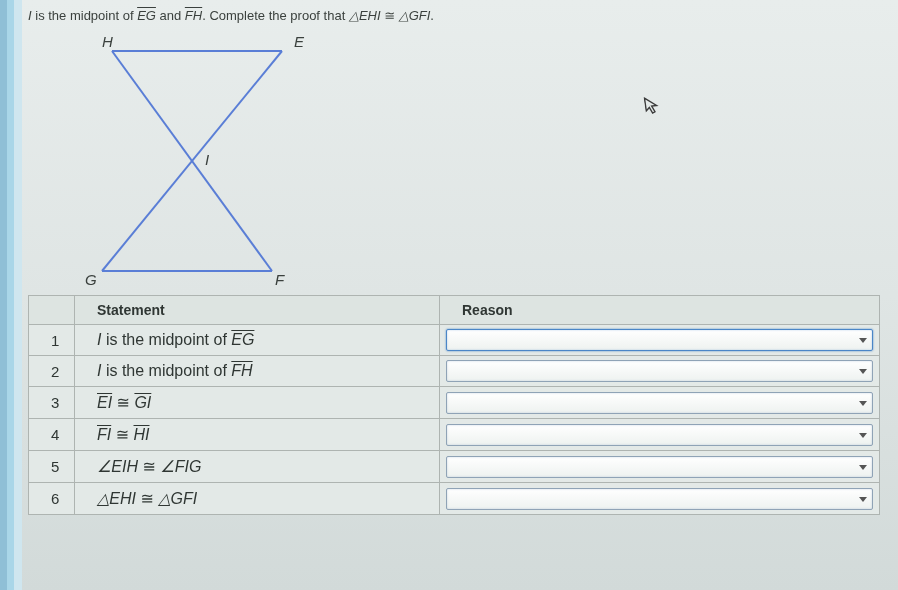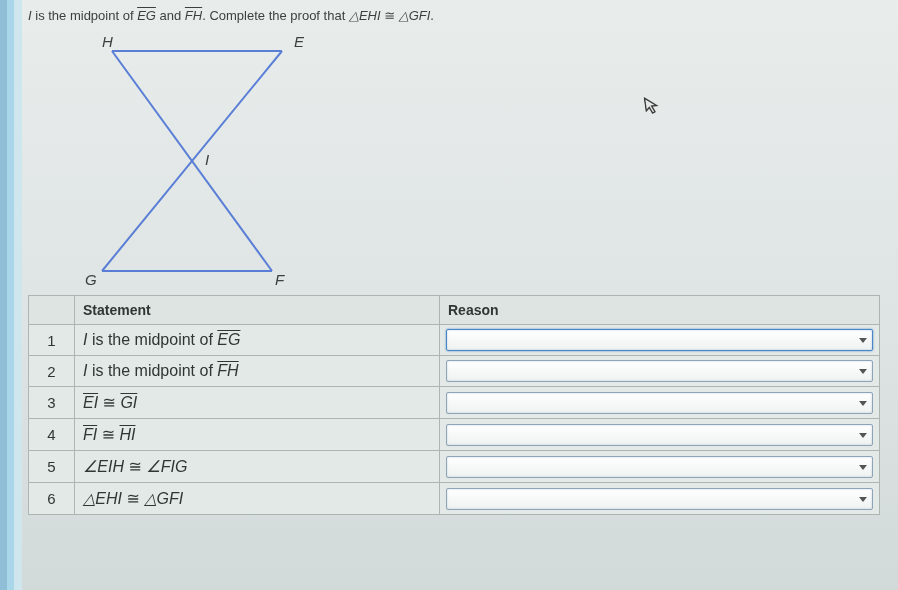--- a/index.html
+++ b/index.html
@@ -20,21 +20,21 @@
   }
   .content { padding: 8px 18px 0 28px; position: relative; }
   .problem { font-size: 13px; color:#3a403d; }
   .ital { font-style: italic; }
   .ov { text-decoration: overline; font-style: italic; }
   .figure { position: relative; width: 260px; height: 260px; margin: 10px 0 0 44px; }
   .figure svg { width: 100%; height: 100%; }
   .lbl { position:absolute; font-style: italic; font-size:15px; color:#3a403d; }
   .cursor-arrow { position:absolute; left:645px; top:96px; font-size:18px; color:#4b4b4b; transform: rotate(-8deg); }
   table.proof { width: 100%; border-collapse: collapse; margin-top: 2px; table-layout: fixed;}
-  table.proof th, table.proof td { border:1px solid #aeb4b1; padding:6px 8px; vertical-align: middle; background:#e3e9e7;}
+  table.proof th, table.proof td { border:1px solid #aeb4b1; padding:6px 22px; vertical-align: middle; background:#e3e9e7;}
   table.proof th { font-weight:bold; text-align:left; background:#dde4e1;}
   .col-num { width:46px; text-align:center; font-size:15px;}
   .stmt-cell { font-size:16px; }
   .reason-cell { padding:4px 6px !important; }
   .dd {
     width:100%; height:22px;
     background: linear-gradient(#fff,#eef2f0);
     border:1px solid #8fa3b6;
     border-radius:2px;
     position:relative;

